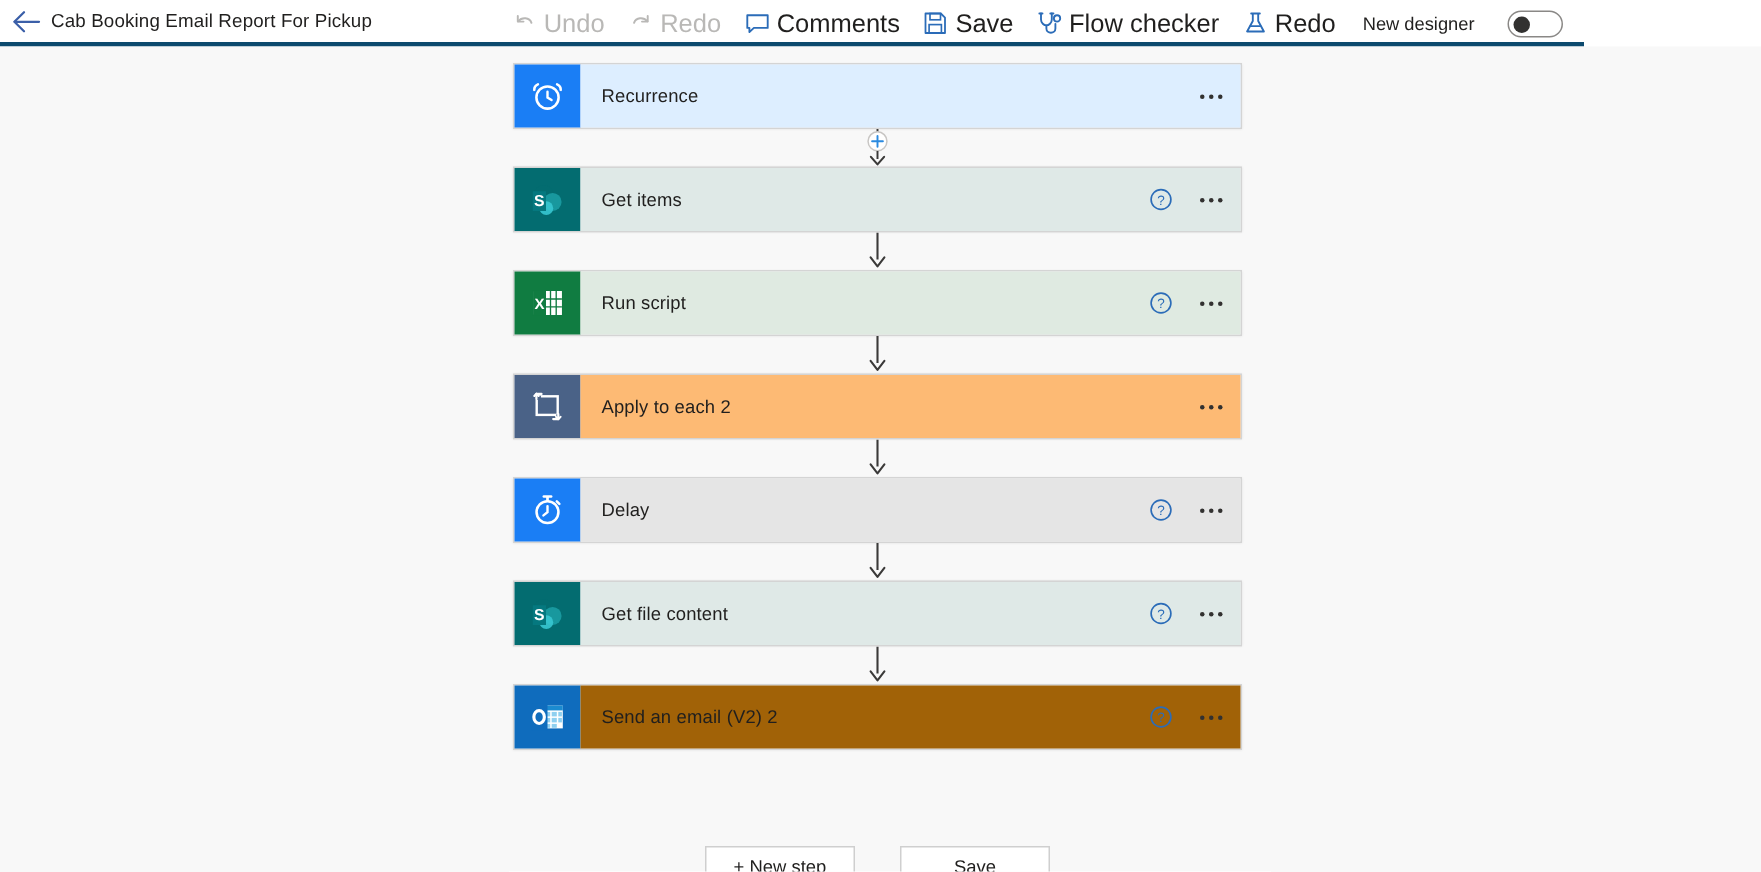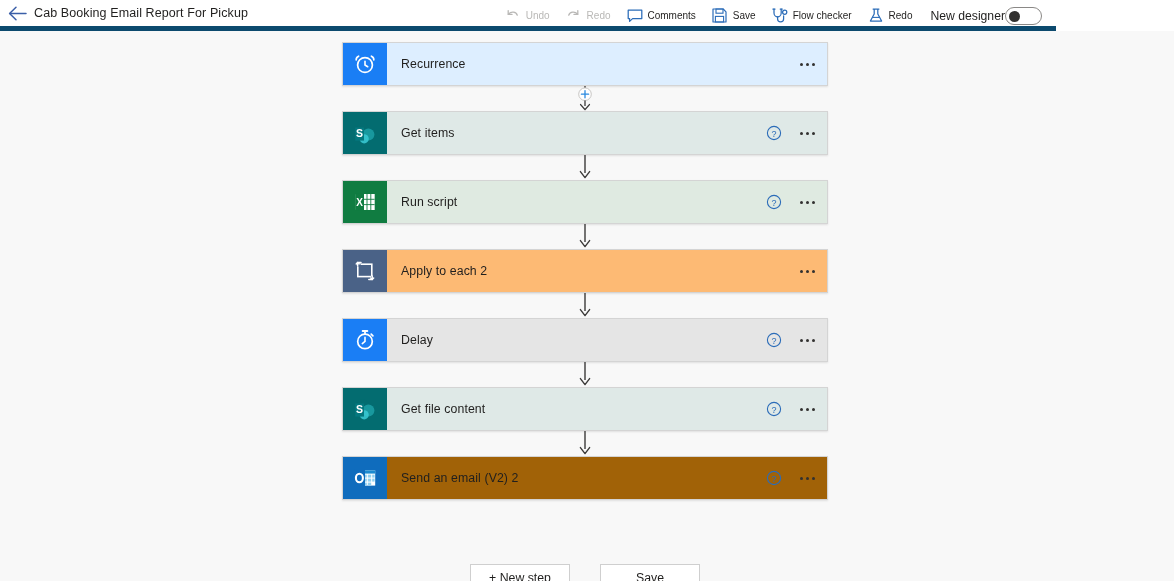--- a/index.html
+++ b/index.html
@@ -9,21 +9,21 @@
     background: #ffffff;
     font-family: "Liberation Sans", sans-serif;
     overflow: hidden;
   }
 
   
   .topbar {
     position: relative;
     width: 1056px; height: 31px;
     background: #ffffff;
-    border-bottom: 5px solid #0c4a6e;
+    border-bottom: 3px solid #0c4a6e;
     display: flex; align-items: center;
   }
   .back-btn {
     width: 34px; height: 31px;
     display: flex; align-items: center; justify-content: center;
     cursor: pointer;
   }
   .back-btn svg { display: block; }
   .flow-title {
     font-size: 12.5px;
@@ -34,30 +34,30 @@
   .cmd-group {
     position: absolute;
     right: 8px; top: 0; height: 31px;
     display: flex; align-items: center; gap: 0px;
   }
   .cmd {
     display: flex; align-items: center;
     height: 31px;
     padding: 0 8px;
     gap: 5px;
-    font-size: 10px;
+    font-size: 17px;
     color: #201f1e;
     cursor: pointer;
     white-space: nowrap;
   }
   .cmd.disabled { color: #b9b8b6; cursor: default; }
   .cmd .ico { display: flex; align-items: center; justify-content: center; width: 16px; height: 16px; }
   .cmd .ico svg { display: block; }
   .cmd-label { line-height: 1; }
-  .toggle-wrap { display: flex; align-items: center; gap: 0; padding: 0 6px 0 10px; }
+  .toggle-wrap { display: flex; align-items: center; gap: 22px; padding: 0 6px 0 10px; }
   .toggle-label { font-size: 12.2px; color: #201f1e; white-space: nowrap; }
   .toggle {
     width: 37px; height: 18px;
     border: 1px solid #8a8886;
     border-radius: 10px;
     background: #ffffff;
     position: relative;
     cursor: pointer;
   }
   .toggle .knob {

